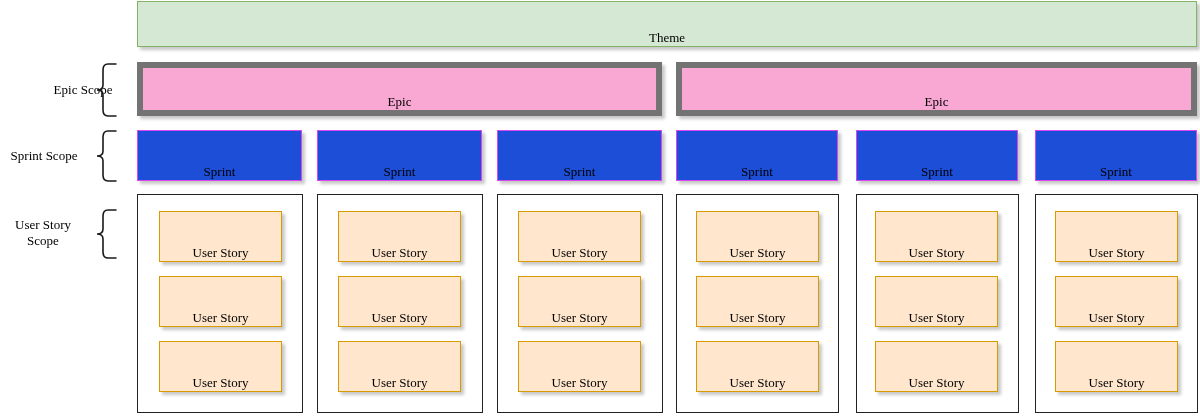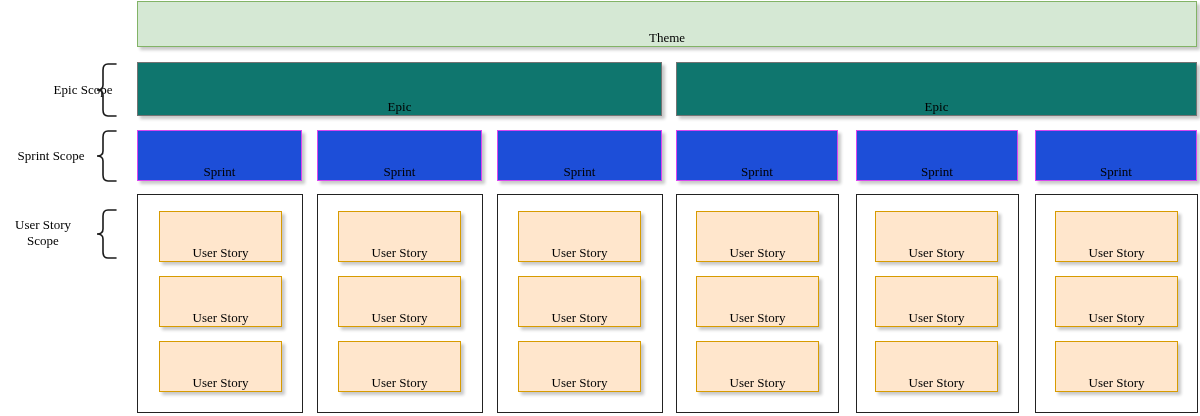--- a/index.html
+++ b/index.html
@@ -7,21 +7,21 @@
        font-family:"Liberation Serif","DejaVu Serif",serif;color:#000;}
   #diagram{position:relative;width:1200px;height:416px;}
 
   
   .box{position:absolute;box-sizing:border-box;
        display:flex;align-items:flex-end;justify-content:center;
        font-size:13px;line-height:1.2;text-align:center;
        box-shadow:3px 3px 3px rgba(0,0,0,0.22);}
 
   .theme-box{background:#d5e8d4;border:1px solid #82b366;}
-  .epic-box{background:#0f766e;border:1px solid #737373;}
+  .epic-box{background:#f9a8d4;border:6px solid #737373;}
   .sprint-box{background:#1d4ed8;border:1px solid #d946ef;}
   .story-box{background:#ffe6cc;border:1px solid #d79b00;}
   .story-container{position:absolute;box-sizing:border-box;
        background:#ffffff;border:1.5px solid #222222;box-shadow:none;}
 
   
   .scope-label{position:absolute;font-size:13px;line-height:1.25;
        text-align:center;color:#000;display:flex;align-items:center;
        justify-content:center;}
 
@@ -31,21 +31,21 @@
 </style>
 </head>
 <body>
 
 <div id="diagram">
 
   <div class="scope-label" style="left:0px;top:70px;width:86px;height:40px;padding-left:40px;">
     <span>Epic Scope</span>
   </div>
 
-  <div class="scope-label" style="left:8px;top:136px;width:86px;height:40px;text-align:right;">
+  <div class="scope-label" style="left:1px;top:136px;width:86px;height:40px;text-align:right;">
     <span>Sprint Scope</span>
   </div>
 
   <div class="scope-label" style="left:0px;top:211px;width:86px;height:44px;">
     <span style="white-space:pre-line;">User Story
 Scope</span>
   </div>
 
   <div class="brace" style="left:94px;top:62px;width:24px;height:56px;">
     <svg viewBox="0 0 24 56" preserveAspectRatio="none">

